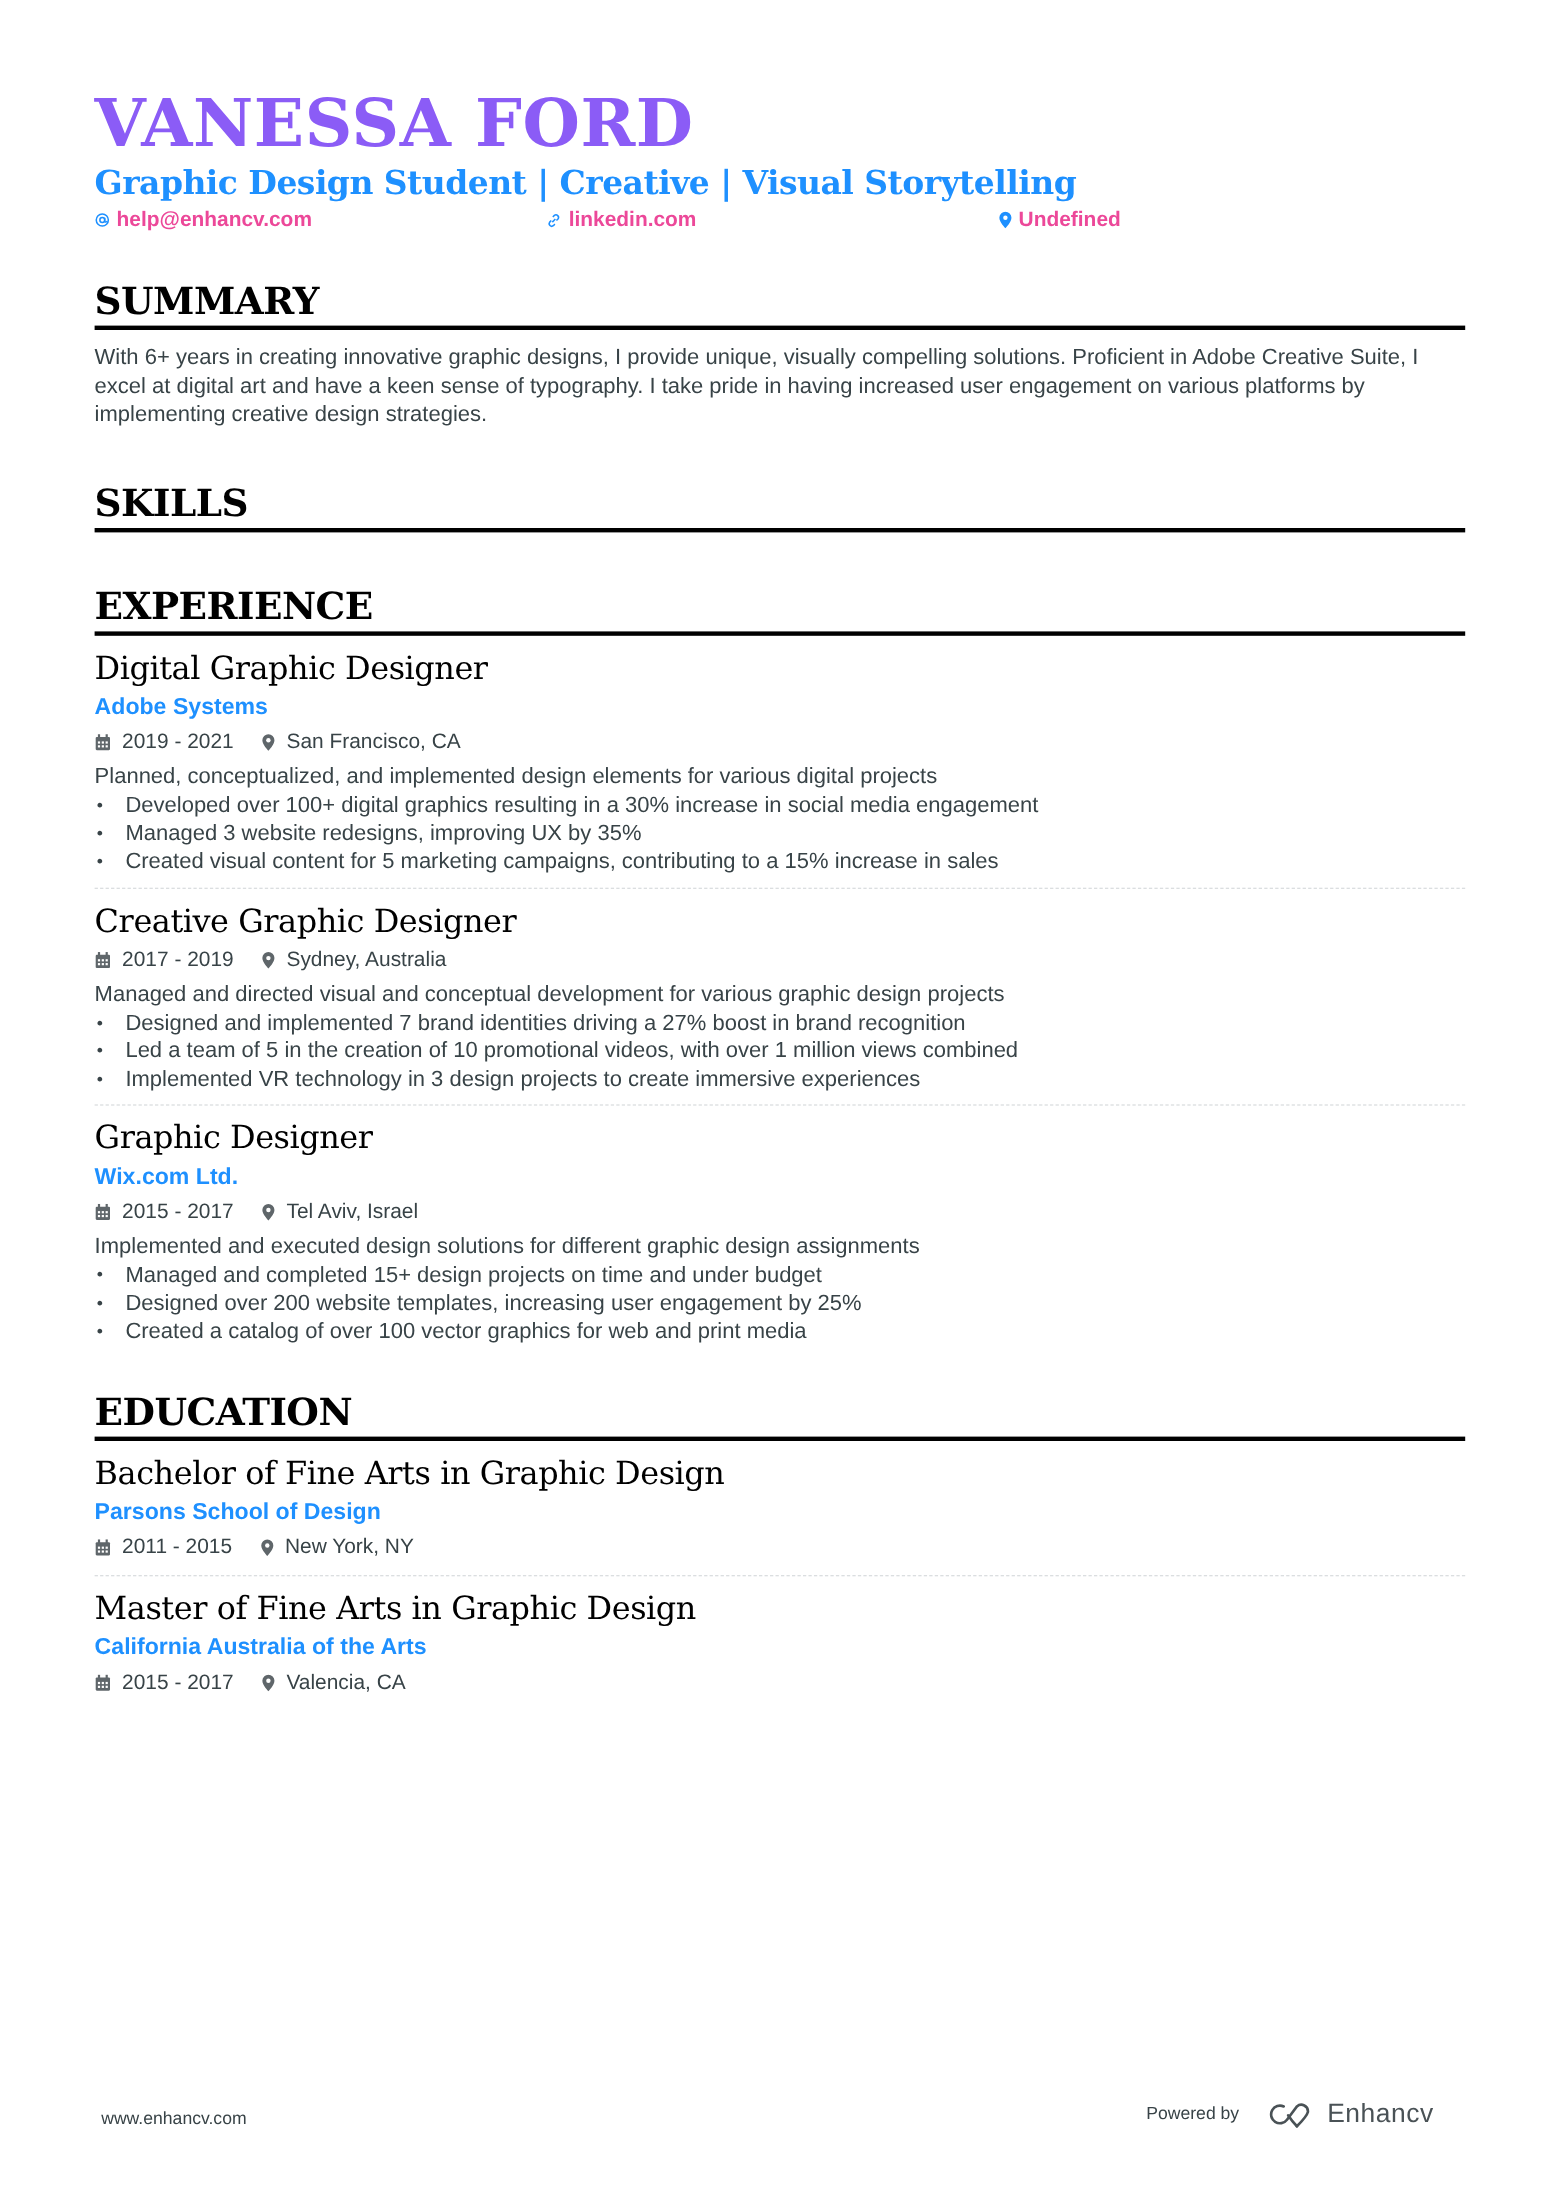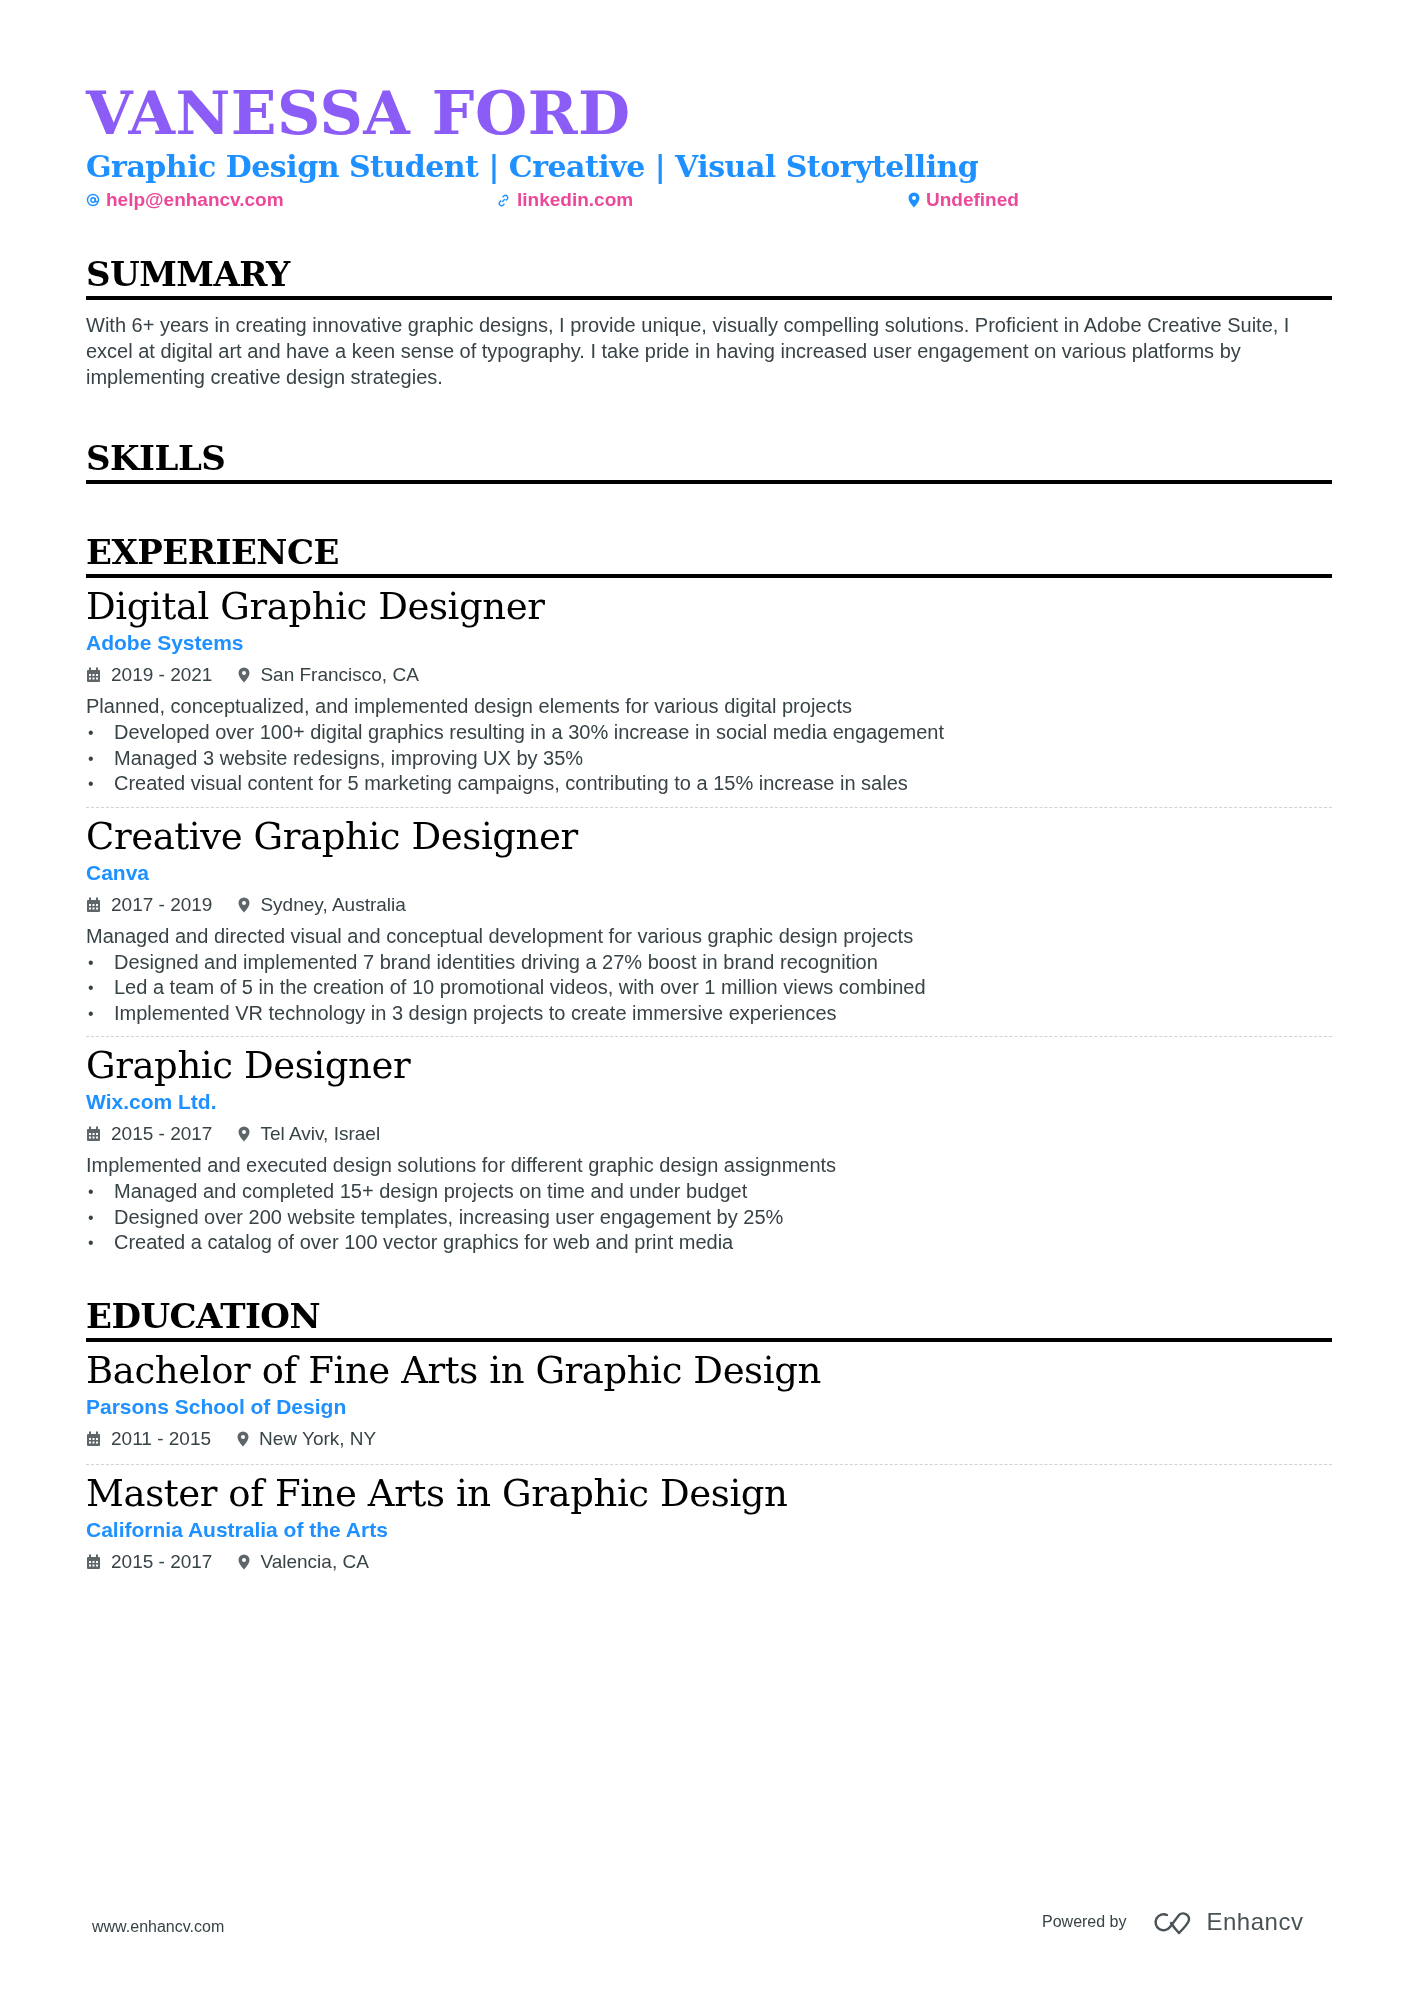--- a/index.html
+++ b/index.html
@@ -12,21 +12,21 @@
   .contact .ic { color:#1e90ff; margin-right:6px; font-size:16px; display:inline-flex; }
   .contact.c1 { width:410px; }
   .contact.c2 { width:412px; }
   .section { margin-top:38px; }
   .sec-title { font-family:"DejaVu Serif", serif; font-weight:bold; font-size:34px; line-height:40px; color:#000; margin:0; letter-spacing:-0.5px; }
   .sec-rule { height:4px; background:#000; margin-top:2px; }
   .para { font-size:20px; line-height:26px; color:#384347; margin-top:12px; }
   .skills { font-size:22px; line-height:27px; margin-top:16px; }
   .entry { padding-top:10px; padding-bottom:10px; border-bottom:1.5px dashed #cfd3d6; }
   .entry.last { border-bottom:none; }
-  .role { font-family:"DejaVu Serif", serif; font-size:37px; line-height:38px; color:#000; letter-spacing:-0.4px; }
+  .role { font-family:"DejaVu Serif", serif; font-size:29px; line-height:38px; color:#000; letter-spacing:-0.4px; }
   .org { font-weight:bold; font-size:21px; line-height:30px; color:#1e90ff; margin-top:2px; }
   .meta { display:flex; align-items:center; font-size:19px; line-height:30px; color:#384347; margin-top:2px; }
   .meta .m { display:flex; align-items:center; margin-right:26px; }
   .meta svg { margin-right:10px; }
   .desc { font-size:20px; line-height:28px; margin-top:2px; }
   ul.bullets { list-style:none; padding:0; margin:0; }
   ul.bullets li { font-size:20px; line-height:25.5px; position:relative; padding-left:28px; }
   ul.bullets li::before { content:"•"; position:absolute; left:2px; top:0; font-size:16px; }
   .footer-left { position:absolute; left:92px; top:1918px; font-size:16px; color:#384347; }
   .footer-right { position:absolute; left:1042px; top:1908px; display:flex; align-items:center; }
@@ -120,21 +120,20 @@
       <div class="desc">Planned, conceptualized, and implemented design elements for various digital projects</div>
       <ul class="bullets">
         <li>Developed over 100+ digital graphics resulting in a 30% increase in social media engagement</li>
         <li>Managed 3 website redesigns, improving UX by 35%</li>
         <li>Created visual content for 5 marketing campaigns, contributing to a 15% increase in sales</li>
       </ul>
     </div>
 
     <div class="entry">
       <div class="role">Creative Graphic Designer</div>
-      <div class="org">Canva</div>
       <div class="meta">
         <span class="m">
           <svg width="15" height="16" viewBox="0 0 15 16">
               <rect x="1" y="3" width="13" height="12" rx="1" fill="#5f666a"></rect>
               <rect x="3" y="0.5" width="2" height="3.5" fill="#5f666a"></rect>
               <rect x="10" y="0.5" width="2" height="3.5" fill="#5f666a"></rect>
               <g fill="#fff">
                 <rect x="3" y="7" width="2" height="2"></rect>
                 <rect x="6.5" y="7" width="2" height="2"></rect>
                 <rect x="10" y="7" width="2" height="2"></rect>

